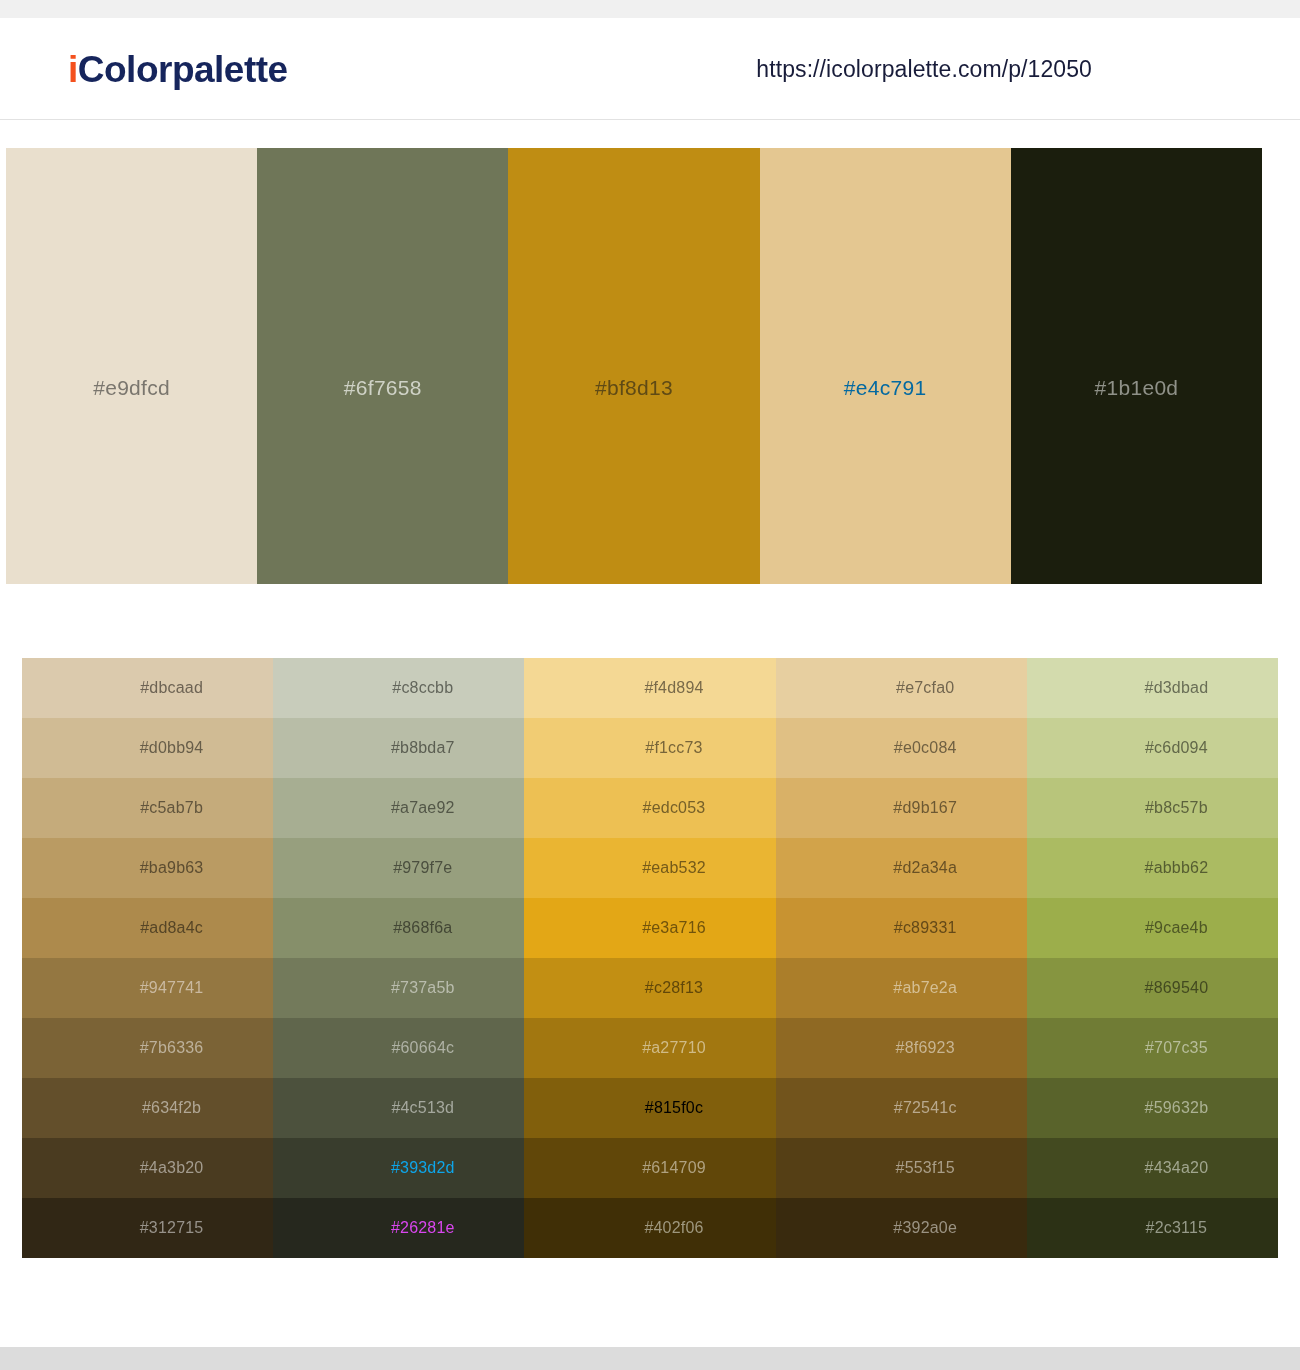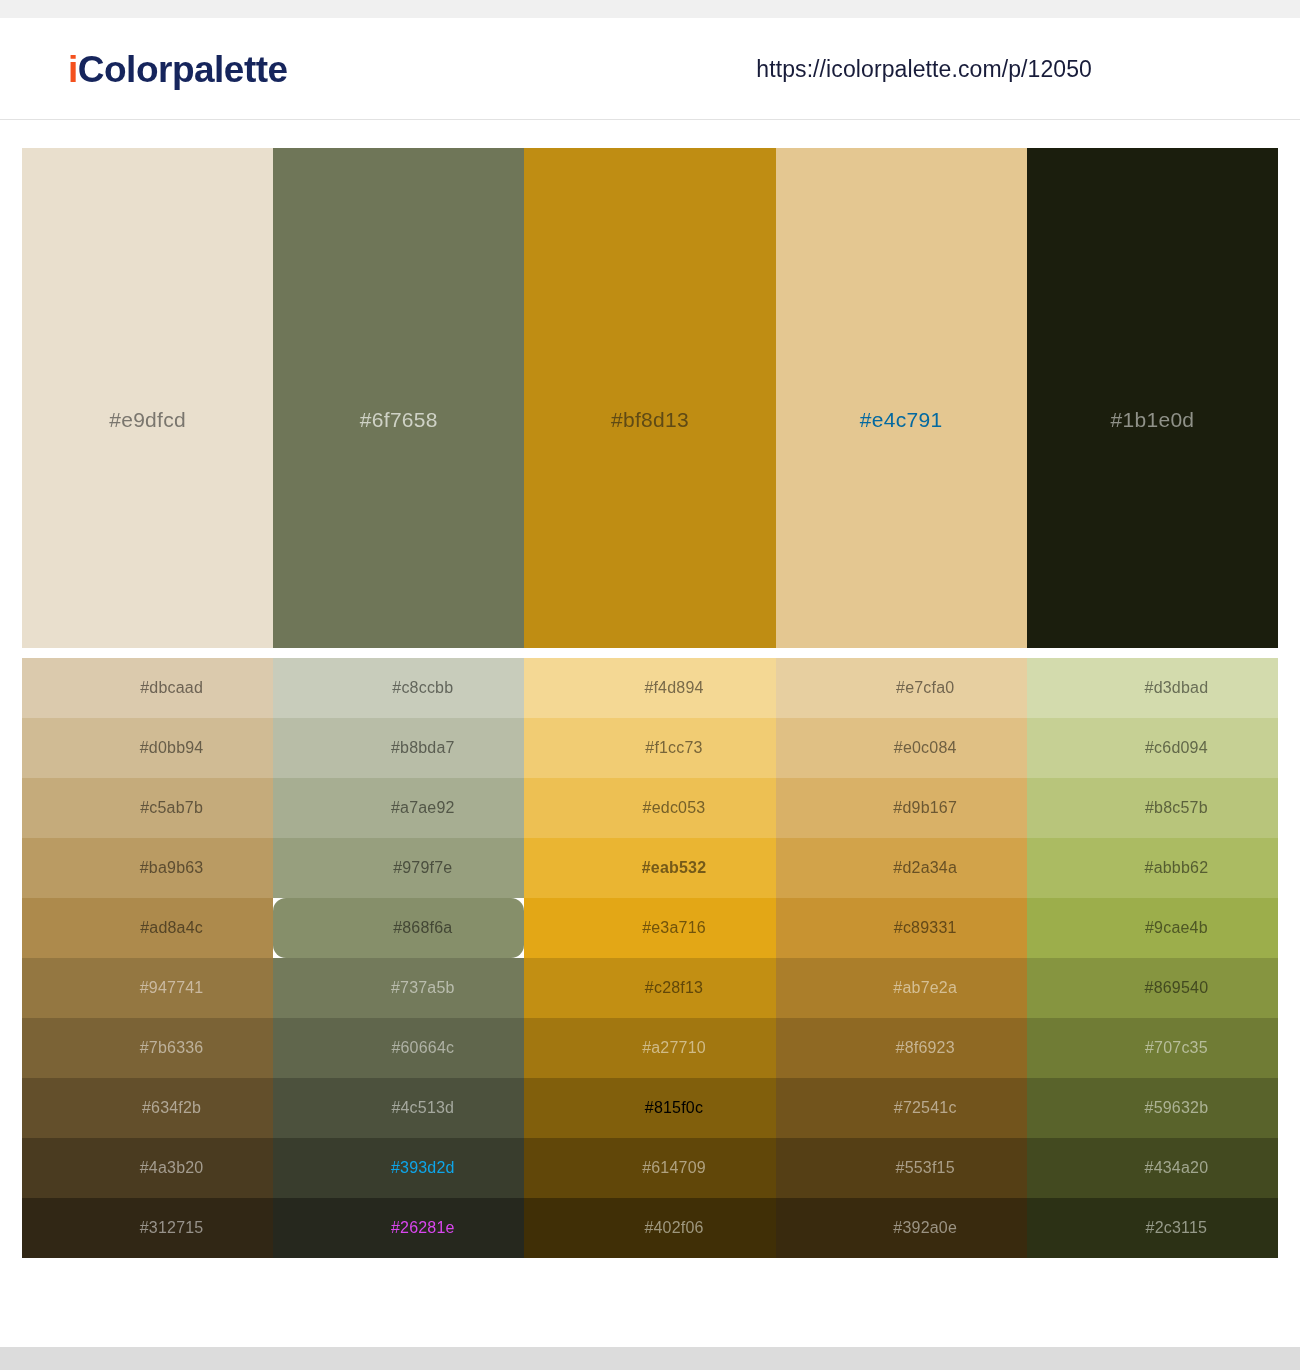--- a/index.html
+++ b/index.html
@@ -59,24 +59,24 @@
     transform: translateY(-50%);
     font-size: 23px;
     color: #181c3a;
     white-space: nowrap;
     letter-spacing: 0.1px;
   }
 
   
   .palette-strip {
     position: absolute;
-    left: 22px;
+    left: 6px;
     top: 148px;
     width: 1256px;
-    height: 500px;
+    height: 436px;
     display: flex;
   }
 
   .palette-swatch {
     flex: 1 1 0;
     position: relative;
     display: flex;
     align-items: center;
     justify-content: center;
   }
@@ -174,27 +174,27 @@
       <div class="shade-row">
         <div class="shade-cell" style="background: rgb(197, 171, 123); color: rgb(98, 85, 61);">#c5ab7b</div>
         <div class="shade-cell" style="background: rgb(167, 174, 146); color: rgb(83, 87, 72);">#a7ae92</div>
         <div class="shade-cell" style="background: rgb(237, 192, 83); color: rgb(118, 96, 41);">#edc053</div>
         <div class="shade-cell" style="background: rgb(217, 177, 103); color: rgb(108, 88, 51);">#d9b167</div>
         <div class="shade-cell" style="background: rgb(184, 197, 123); color: rgb(92, 98, 61);">#b8c57b</div>
       </div>
       <div class="shade-row">
         <div class="shade-cell" style="background: rgb(186, 155, 99); color: rgb(93, 77, 49);">#ba9b63</div>
         <div class="shade-cell" style="background: rgb(151, 159, 126); color: rgb(75, 79, 63);">#979f7e</div>
-        <div class="shade-cell" style="background: rgb(234, 181, 50); color: rgb(117, 90, 25); font-weight: bold;">#eab532</div>
+        <div class="shade-cell" style="background: rgb(234, 181, 50); color: rgb(117, 90, 25);">#eab532</div>
         <div class="shade-cell" style="background: rgb(210, 163, 74); color: rgb(105, 81, 37);">#d2a34a</div>
         <div class="shade-cell" style="background: rgb(171, 187, 98); color: rgb(85, 93, 49);">#abbb62</div>
       </div>
       <div class="shade-row">
         <div class="shade-cell" style="background: rgb(173, 138, 76); color: rgb(86, 69, 38);">#ad8a4c</div>
-        <div class="shade-cell" style="background: rgb(134, 143, 106); color: rgb(67, 71, 53); border-radius: 13px;">#868f6a</div>
+        <div class="shade-cell" style="background: rgb(134, 143, 106); color: rgb(67, 71, 53);">#868f6a</div>
         <div class="shade-cell" style="background: rgb(227, 167, 22); color: rgb(113, 83, 11);">#e3a716</div>
         <div class="shade-cell" style="background: rgb(200, 147, 49); color: rgb(100, 73, 24);">#c89331</div>
         <div class="shade-cell" style="background: rgb(156, 174, 75); color: rgb(78, 87, 37);">#9cae4b</div>
       </div>
       <div class="shade-row">
         <div class="shade-cell" style="background: rgb(148, 119, 65); color: rgb(202, 185, 160);">#947741</div>
         <div class="shade-cell" style="background: rgb(115, 122, 91); color: rgb(185, 188, 173);">#737a5b</div>
         <div class="shade-cell" style="background: rgb(194, 143, 19); color: rgb(97, 71, 9);">#c28f13</div>
         <div class="shade-cell" style="background: rgb(171, 126, 42); color: rgb(213, 191, 148);">#ab7e2a</div>
         <div class="shade-cell" style="background: rgb(134, 149, 64); color: rgb(67, 74, 32);">#869540</div>

